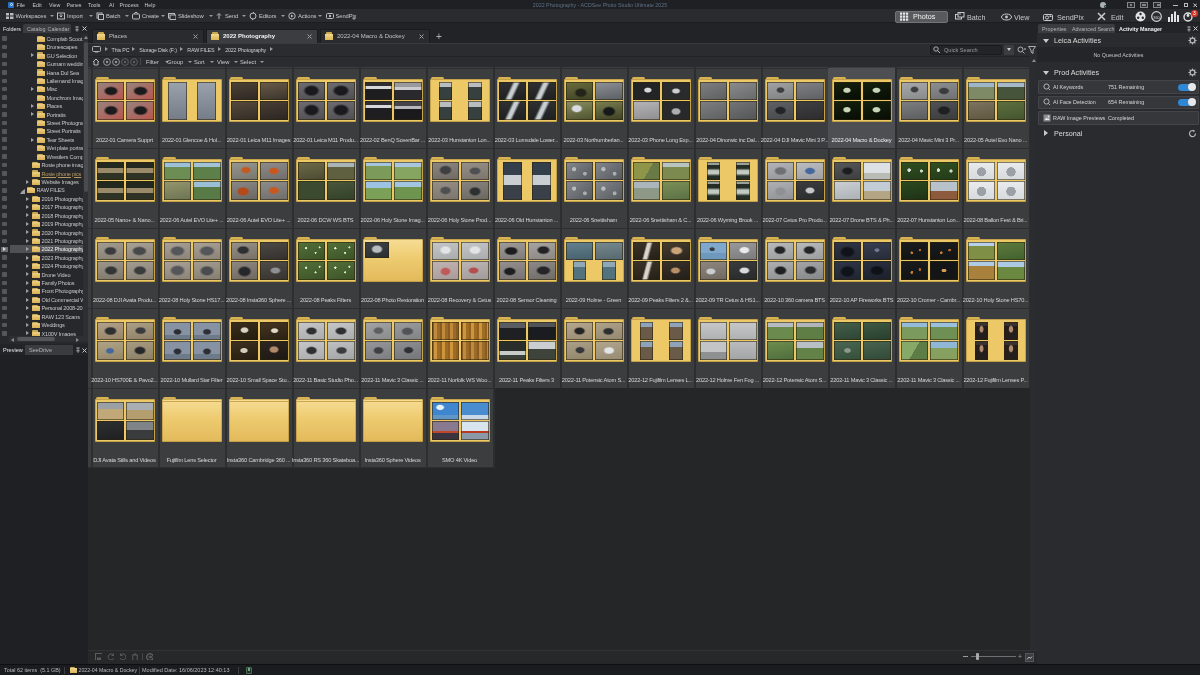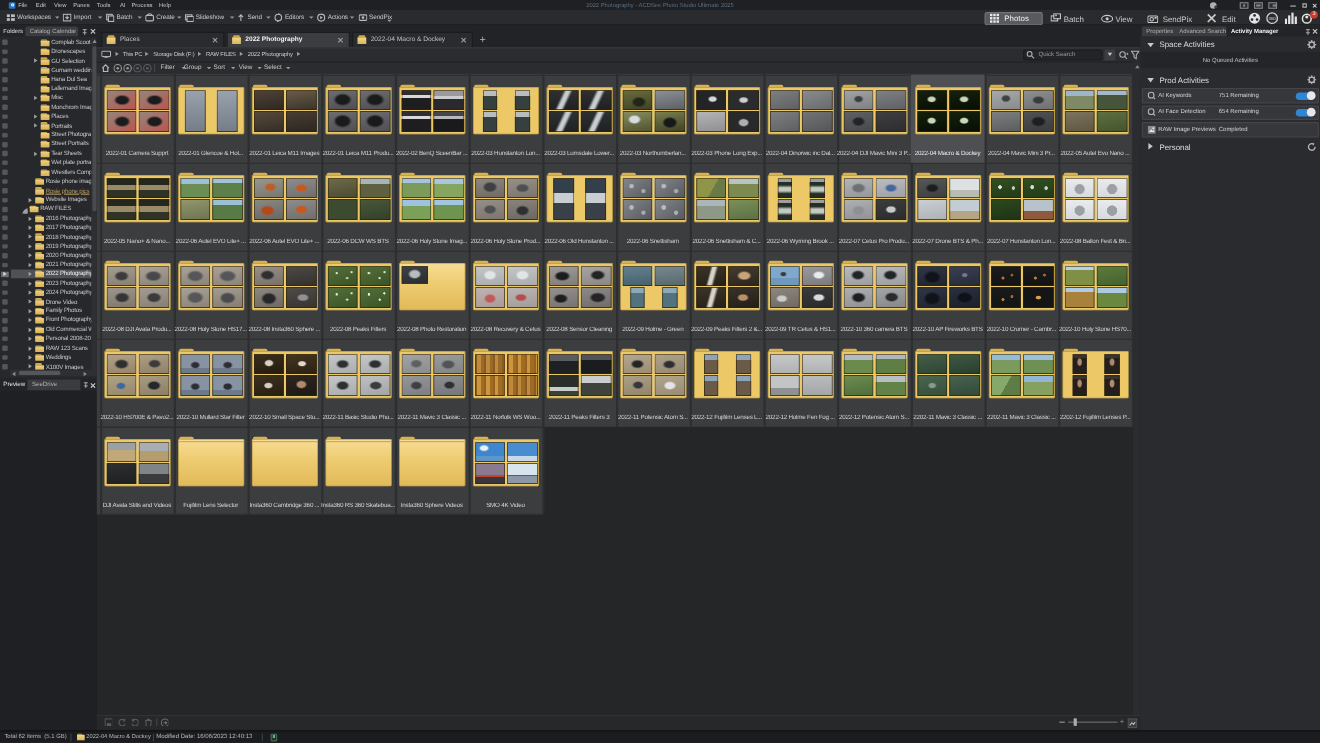--- a/index.html
+++ b/index.html
@@ -940,21 +940,21 @@
 <div class="abs" style="left:1042px;top:25.5px;font-size:5.4px;color:#b4b4b6;">Properties</div>
 <div class="abs" style="left:1072px;top:25.5px;font-size:5.4px;color:#b4b4b6;">Advanced Search</div>
 <div class="abs" style="left:1119px;top:25.5px;font-size:5.4px;font-weight:bold;color:#f0f0f1;">Activity Manager</div>
 <svg class="abs" style="left:1186px;top:25.5px;" width="6" height="6">
     <path d="M3 0.5 v3.5 M1.2 1 h3.6 M1.2 3.8 h3.6 M3 3.8 v2" stroke="#b4b4b6" stroke-width="0.8" fill="none"></path>
   </svg>
 <svg class="abs" style="left:1193px;top:26px;" width="5" height="5">
     <path d="M0.5 0.5 L4.5 4.5 M4.5 0.5 L0.5 4.5" stroke="#c9c9ca" stroke-width="1.0"></path>
   </svg>
 <div class="abs" style="left:1043px;top:38.5px;width:0;height:0;border-left:3px solid transparent;border-right:3px solid transparent;border-top:4px solid #c9c9ca;"></div>
-<div class="abs" style="left:1054px;top:36px;font-size:7.2px;color:#dcdcdd;">Space Activities</div>
+<div class="abs" style="left:1054px;top:36px;font-size:7.2px;color:#dcdcdd;">Leica Activities</div>
 <div class="abs" style="left:1188px;top:36px;width:9px;height:9px;">
     <svg width="9" height="9">
       <circle cx="4.5" cy="4.5" r="2.4" fill="none" stroke="#b4b4b6" stroke-width="1.3"></circle>
       <path d="M6.70 4.50 L8.60 4.50 M6.06 6.06 L7.40 7.40 M4.50 6.70 L4.50 8.60 M2.94 6.06 L1.60 7.40 M2.30 4.50 L0.40 4.50 M2.94 2.94 L1.60 1.60 M4.50 2.30 L4.50 0.40 M6.06 2.94 L7.40 1.60" stroke="#b4b4b6" stroke-width="1.1"></path>
     </svg>
   </div>
 <div class="abs" style="left:1037px;top:47px;width:163px;height:15px;background:#242528;"></div>
 <div class="abs" style="left:1037px;top:51.5px;width:163px;text-align:center;font-size:5.4px;color:#c2c2c4;">No Queued Activities</div>
 <div class="abs" style="left:1043px;top:70.5px;width:0;height:0;border-left:3px solid transparent;border-right:3px solid transparent;border-top:4px solid #c9c9ca;"></div>
 <div class="abs" style="left:1054px;top:68px;font-size:7.2px;color:#dcdcdd;">Prod Activities</div>

